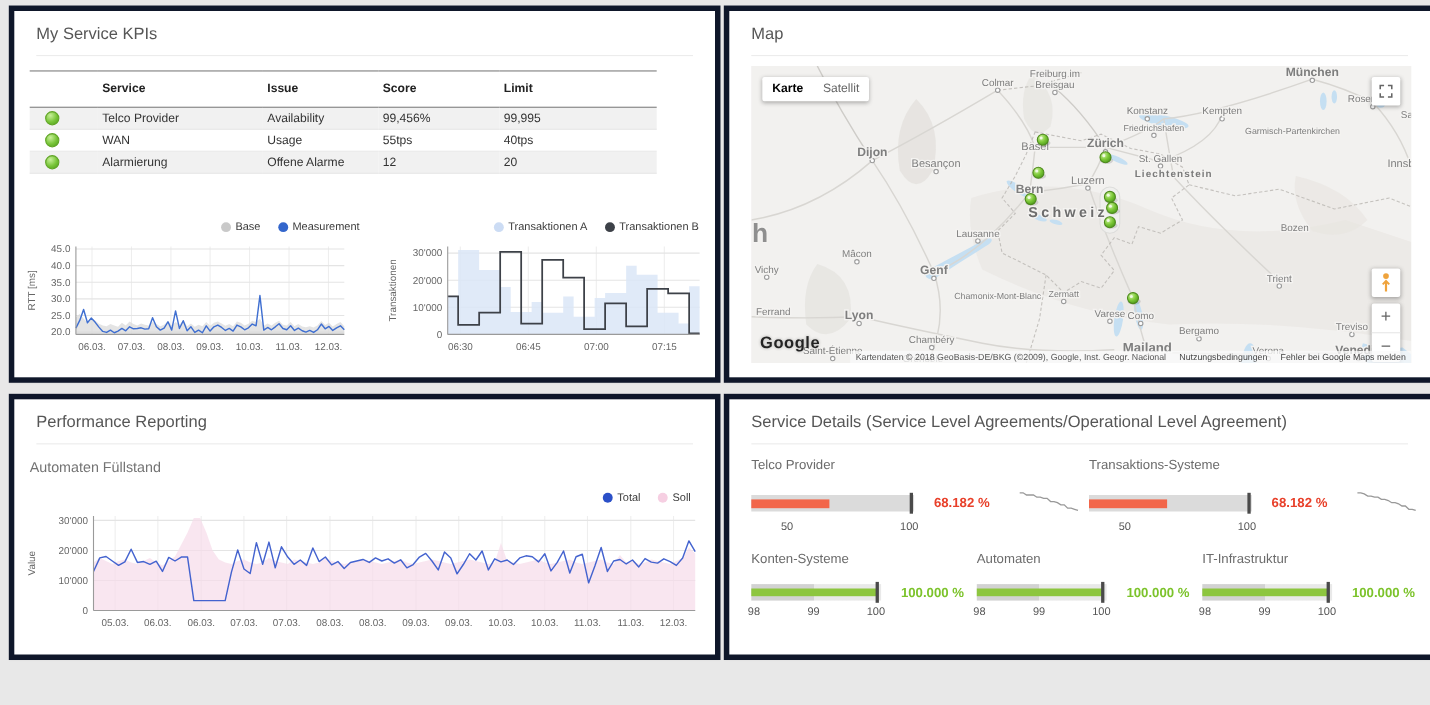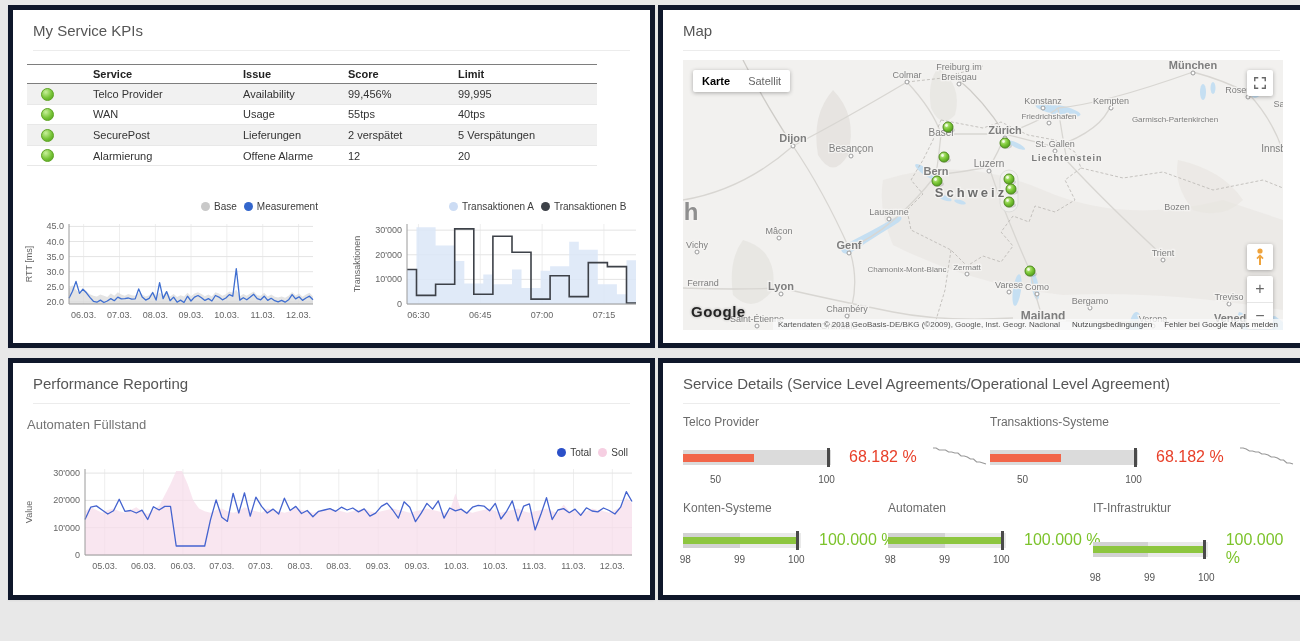--- a/index.html
+++ b/index.html
@@ -2,28 +2,28 @@
 <html><head>
 <meta charset="utf-8">
 <style>
   html,body{margin:0;padding:0}
   body{width:1300px;height:641px;background:#e8e8e8;font-family:"Liberation Sans",sans-serif;position:relative;overflow:hidden}
   .panel{position:absolute;background:#fff;border:5px solid #0f172a;box-shadow:0 1px 2px rgba(0,0,0,.05)}
   .panel-title{position:absolute;left:20px;top:12px;font-size:15px;color:#565656}
   .divider{position:absolute;left:20px;right:20px;top:40px;border-top:1px solid #ececec}
   
   .kpi-table{position:absolute;left:14px;top:54px;border-collapse:collapse;font-size:11px;color:#333;width:570px}
-  .kpi-table thead td{font-weight:bold;border-top:1px solid #7e7e7e;border-bottom:1px solid #7e7e7e;padding:3px 4px;color:#222}
+  .kpi-table thead td{font-weight:bold;border-top:1px solid #7e7e7e;border-bottom:1px solid #7e7e7e;padding:10px 4px;color:#222}
   .kpi-table tbody td{padding:3px 4px;border-bottom:1px solid #e8e8e8}
   .kpi-table tbody tr:nth-child(odd){background:#f1f1f1}
   .dot{display:inline-block;width:11px;height:11px;border-radius:50%;margin-left:10px;vertical-align:middle}
   .dot-green{background:radial-gradient(circle at 35% 28%,#c8f09a,#77c437 55%,#4f9c1d);border:1px solid #61a527}
   .dot-orange{background:radial-gradient(circle at 35% 28%,#f8cc84,#e38a20 55%,#b65e0e);border:1px solid #c06a12}
   
-  .legend{position:absolute;display:flex;gap:7px;font-size:10px;color:#3c3c3c;align-items:center}
+  .legend{position:absolute;display:flex;gap:16px;font-size:10px;color:#3c3c3c;align-items:center}
   .litem{display:flex;align-items:center}
   .ldot{width:9px;height:9px;border-radius:50%;display:inline-block;margin-right:4px}
   .tick{font-size:9px;fill:#666;font-family:"Liberation Sans",sans-serif}
   
   .map-wrap{position:absolute;left:20px;top:50px;width:600px;height:270px;overflow:hidden;background:#f2f1ef}
   .mlabel{fill:#7e7e7e;paint-order:stroke;stroke:#f4f3f1;stroke-width:2.5px;font-family:"Liberation Sans",sans-serif}
   .map-ctrl{position:absolute;left:10px;top:10px;background:#fff;box-shadow:0 1px 4px rgba(0,0,0,.3);border-radius:2px;display:flex;font-size:11px;z-index:5}
   .map-ctrl span{padding:5px 9px;cursor:pointer}
   .map-ctrl .active{font-weight:bold;color:#000}
   .map-ctrl .inactive{color:#666}
@@ -37,21 +37,21 @@
   
   .bullet{position:absolute}
   .blabel{font-size:12px;color:#6b6b6b;margin-bottom:16px}
   .bwrap{display:flex;align-items:center}
   .track{position:relative;height:15px;background:#dbdbdb}
   .track.two{background:linear-gradient(to right,#d2d2d2 0 48%,#e9e9e9 48% 100%)}
   .wide .track{width:148px}
   .narrow .track{width:118px}
   .bar{position:absolute;left:0;top:4px;height:8px}
   .marker{position:absolute;top:-2px;width:3px;height:19px;background:#4a4a4a}
-  .bvalue{font-size:16px;font-weight:normal;margin-left:18px;min-width:62px}
+  .bvalue{font-size:12px;font-weight:bold;margin-left:18px;min-width:62px}
   .bspark{margin-left:14px}
   .ticks{position:relative;height:12px;margin-top:5px;font-size:10px;color:#555}
   .wide .ticks{width:148px}
   .narrow .ticks{width:118px}
   .ticks span{position:absolute;transform:translateX(-50%);top:0}
   .chart-sub{position:absolute;left:14px;top:54px;font-size:13px;color:#737373}
 </style>
 </head>
 <body>
 
@@ -82,27 +82,20 @@
         <td>Availability</td>
         <td>99,456%</td>
         <td>99,995</td>
       </tr>
       <tr>
         <td><span class="dot dot-green"></span></td>
         <td>WAN</td>
         <td>Usage</td>
         <td>55tps</td>
         <td>40tps</td>
-      </tr>
-      <tr>
-        <td><span class="dot dot-green"></span></td>
-        <td>SecurePost</td>
-        <td>Lieferungen</td>
-        <td>2 verspätet</td>
-        <td>5 Verspätungen</td>
       </tr>
       <tr>
         <td><span class="dot dot-green"></span></td>
         <td>Alarmierung</td>
         <td>Offene Alarme</td>
         <td>12</td>
         <td>20</td>
       </tr>
     </tbody>
   </table>

